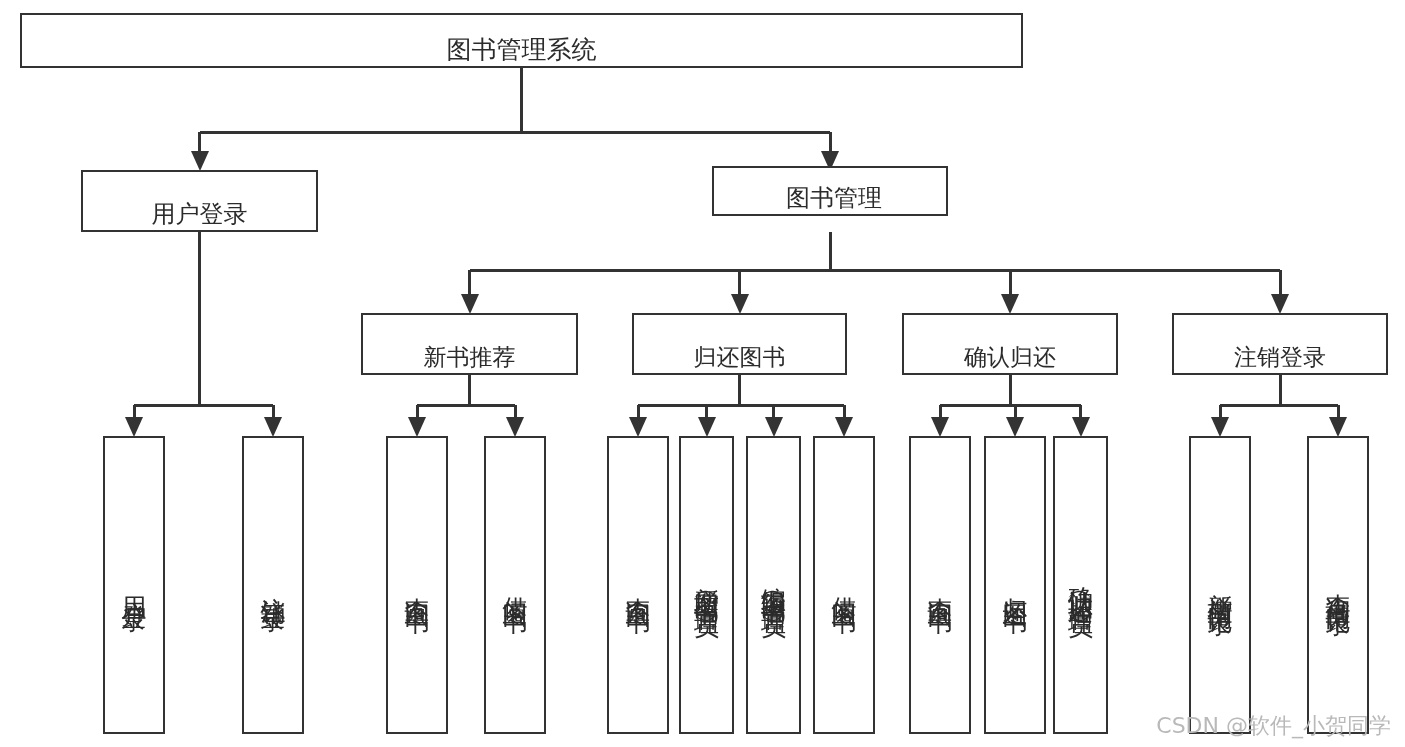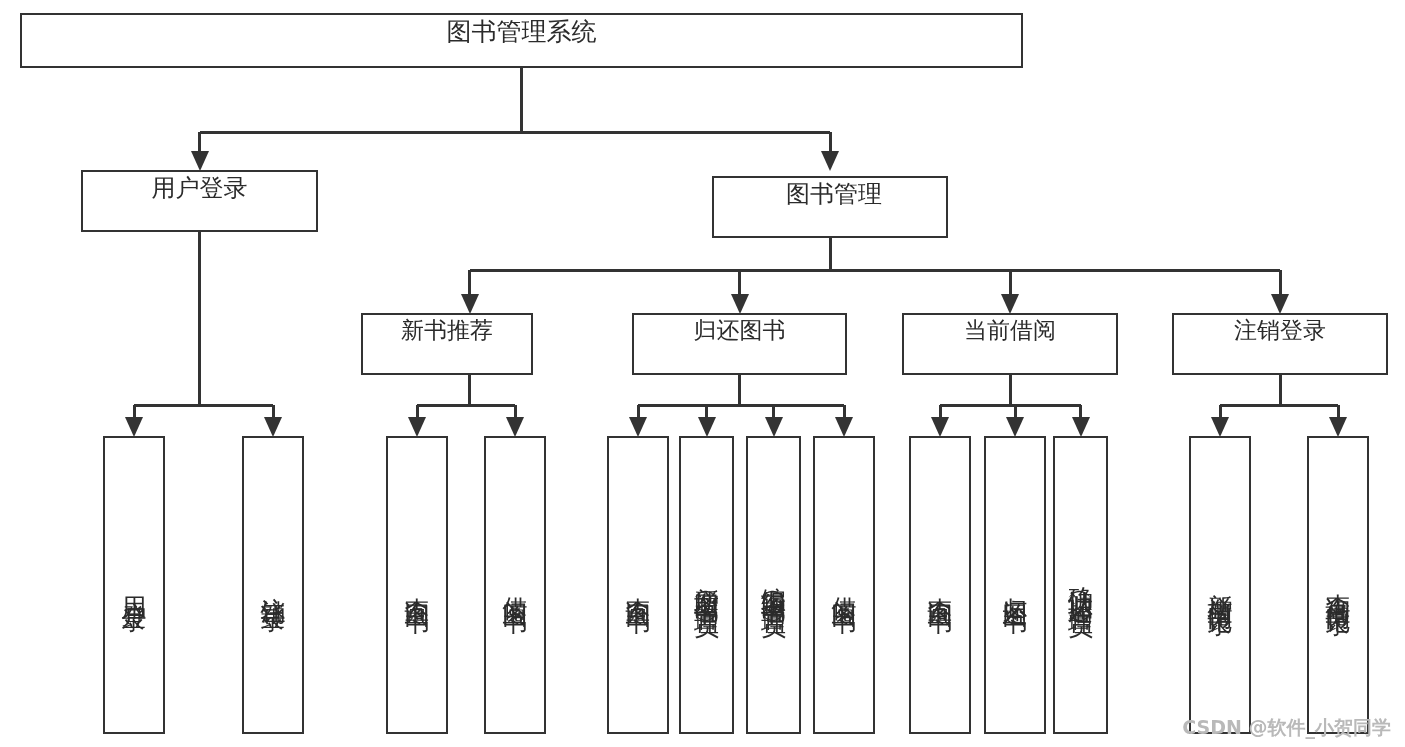--- a/index.html
+++ b/index.html
@@ -10,21 +10,21 @@
     overflow:hidden;position:relative;
   }
   #canvas{position:absolute;left:0;top:0;width:1405px;height:747px;}
 
   
   .node{
     position:absolute;
     background:#ffffff;
     border:2px solid #333333;
     box-sizing:border-box;
-    display:flex;align-items:flex-start;justify-content:center;
+    display:flex;align-items:flex-end;justify-content:center;
     color:#2b2b2b;
     z-index:3;
   }
   .node.level0{font-size:25px;}
   .node.level1{font-size:24px;}
   .node.level2{font-size:23px;}
 
   
   .node.leaf{
     font-size:25px;
@@ -50,24 +50,23 @@
     position:absolute;width:0;height:0;
     border-left:9px solid transparent;
     border-right:9px solid transparent;
     border-top:20px solid #333333;
     z-index:2;
   }
 
   
   #watermark{
     position:absolute;right:14px;bottom:6px;
-    font-size:19px;color:#b9b9b9;
+    font-size:22px;color:#b9b9b9;
     z-index:5;pointer-events:none;
     white-space:nowrap;
-    font-weight:bold;
   }
 </style>
 </head>
 <body>
 
 <div id="canvas">
 
   <div id="connectors">
       <div class="vline" style="left: 520px; top: 68px; height: 64px;"></div>
       <div class="hline" style="left: 199.5px; top: 130.5px; width: 630.5px;"></div>
@@ -122,31 +121,31 @@
       <div class="vline" style="left: 1336.5px; top: 405px; height: 13px;"></div>
       <div class="arrow" style="left: 1329px; top: 417px;"></div>
     </div>
   <div id="nodes">
       <div class="node level0" style="left: 20px; top: 13px; width: 1003px; height: 55px;">
         <span>图书管理系统</span>
       </div>
       <div class="node level1" style="left: 81px; top: 170px; width: 237px; height: 62px;">
         <span>用户登录</span>
       </div>
-      <div class="node level1" style="left: 712px; top: 176px; width: 236px; height: 62px; padding-left: 8px;">
+      <div class="node level1" style="left: 712px; top: 166px; width: 236px; height: 50px; padding-left: 8px;">
         <span>图书管理</span>
       </div>
-      <div class="node level2" style="left: 361px; top: 313px; width: 172px; height: 62px;">
+      <div class="node level2" style="left: 361px; top: 313px; width: 217px; height: 62px;">
         <span>新书推荐</span>
       </div>
       <div class="node level2" style="left: 632px; top: 313px; width: 215px; height: 62px;">
         <span>归还图书</span>
       </div>
       <div class="node level2" style="left: 902px; top: 313px; width: 216px; height: 62px;">
-        <span>当前借阅</span>
+        <span>确认归还</span>
       </div>
       <div class="node level2" style="left: 1172px; top: 313px; width: 216px; height: 62px;">
         <span>注销登录</span>
       </div>
       <div class="node leaf-box leaf" style="left: 103px; top: 436px; width: 62px; height: 298px;">
         <span class="leaf-text">用户登录</span>
       </div>
       <div class="node leaf-box leaf" style="left: 242px; top: 436px; width: 62px; height: 298px;">
         <span class="leaf-text">注销登录</span>
       </div>

